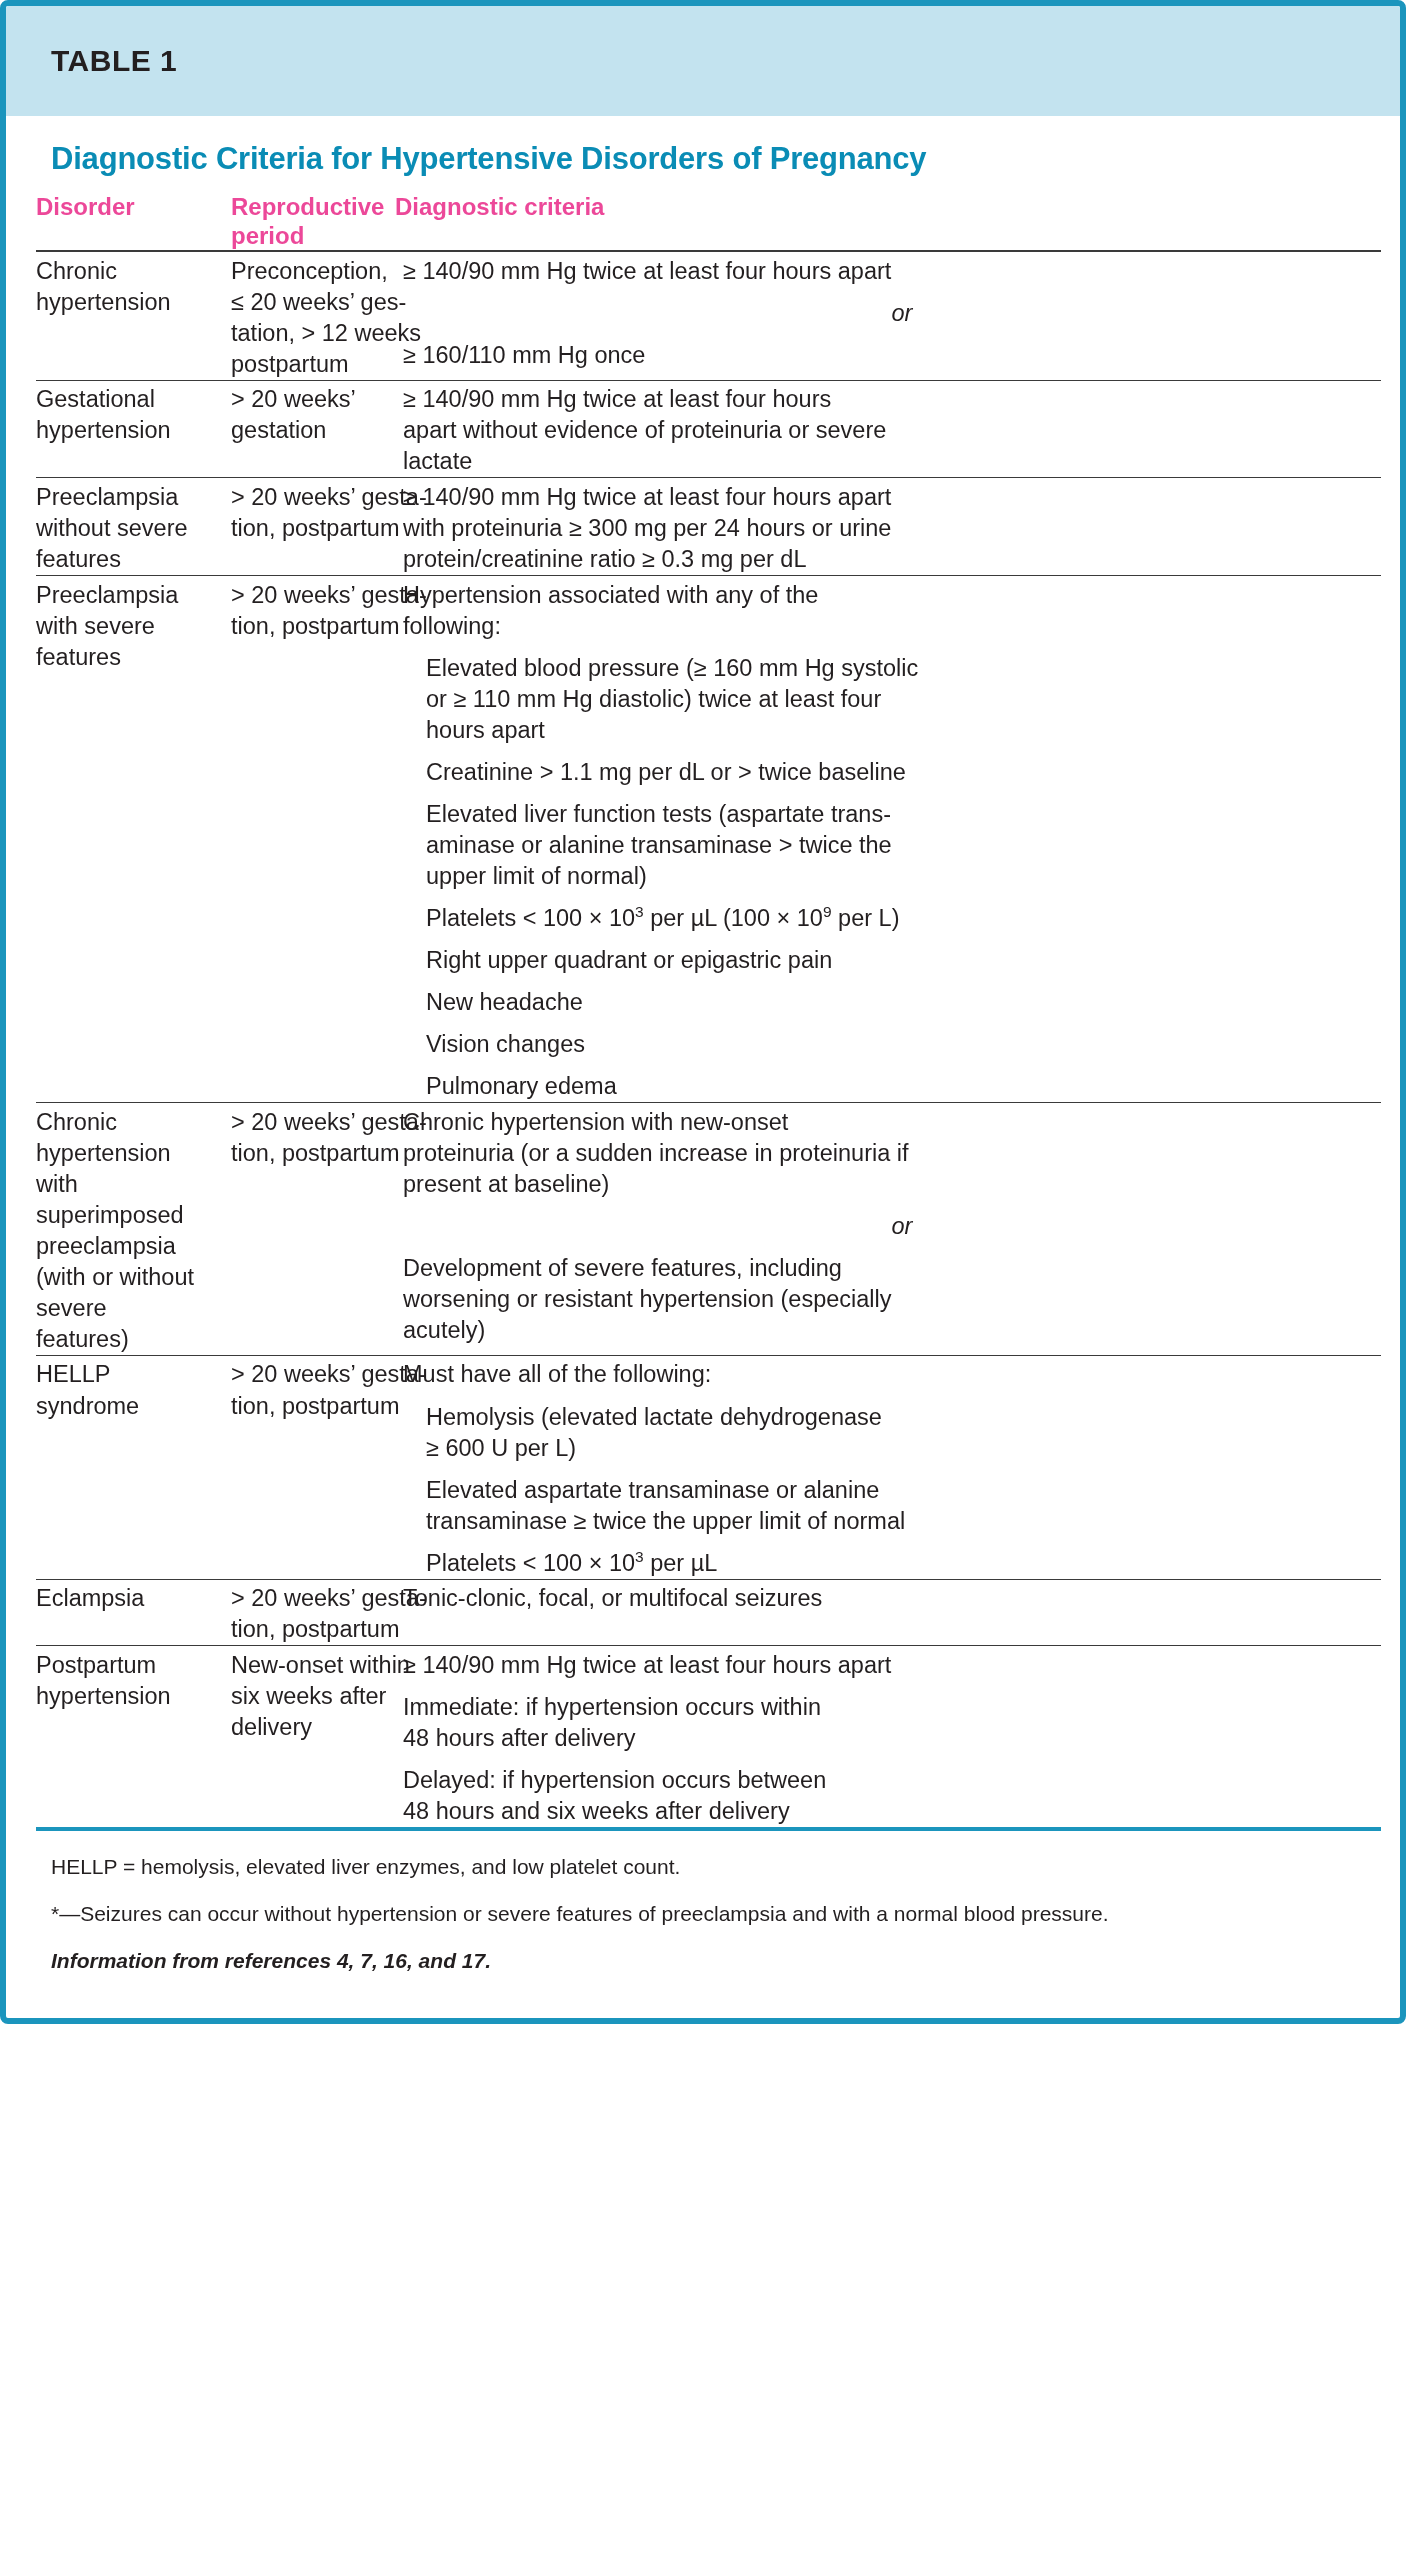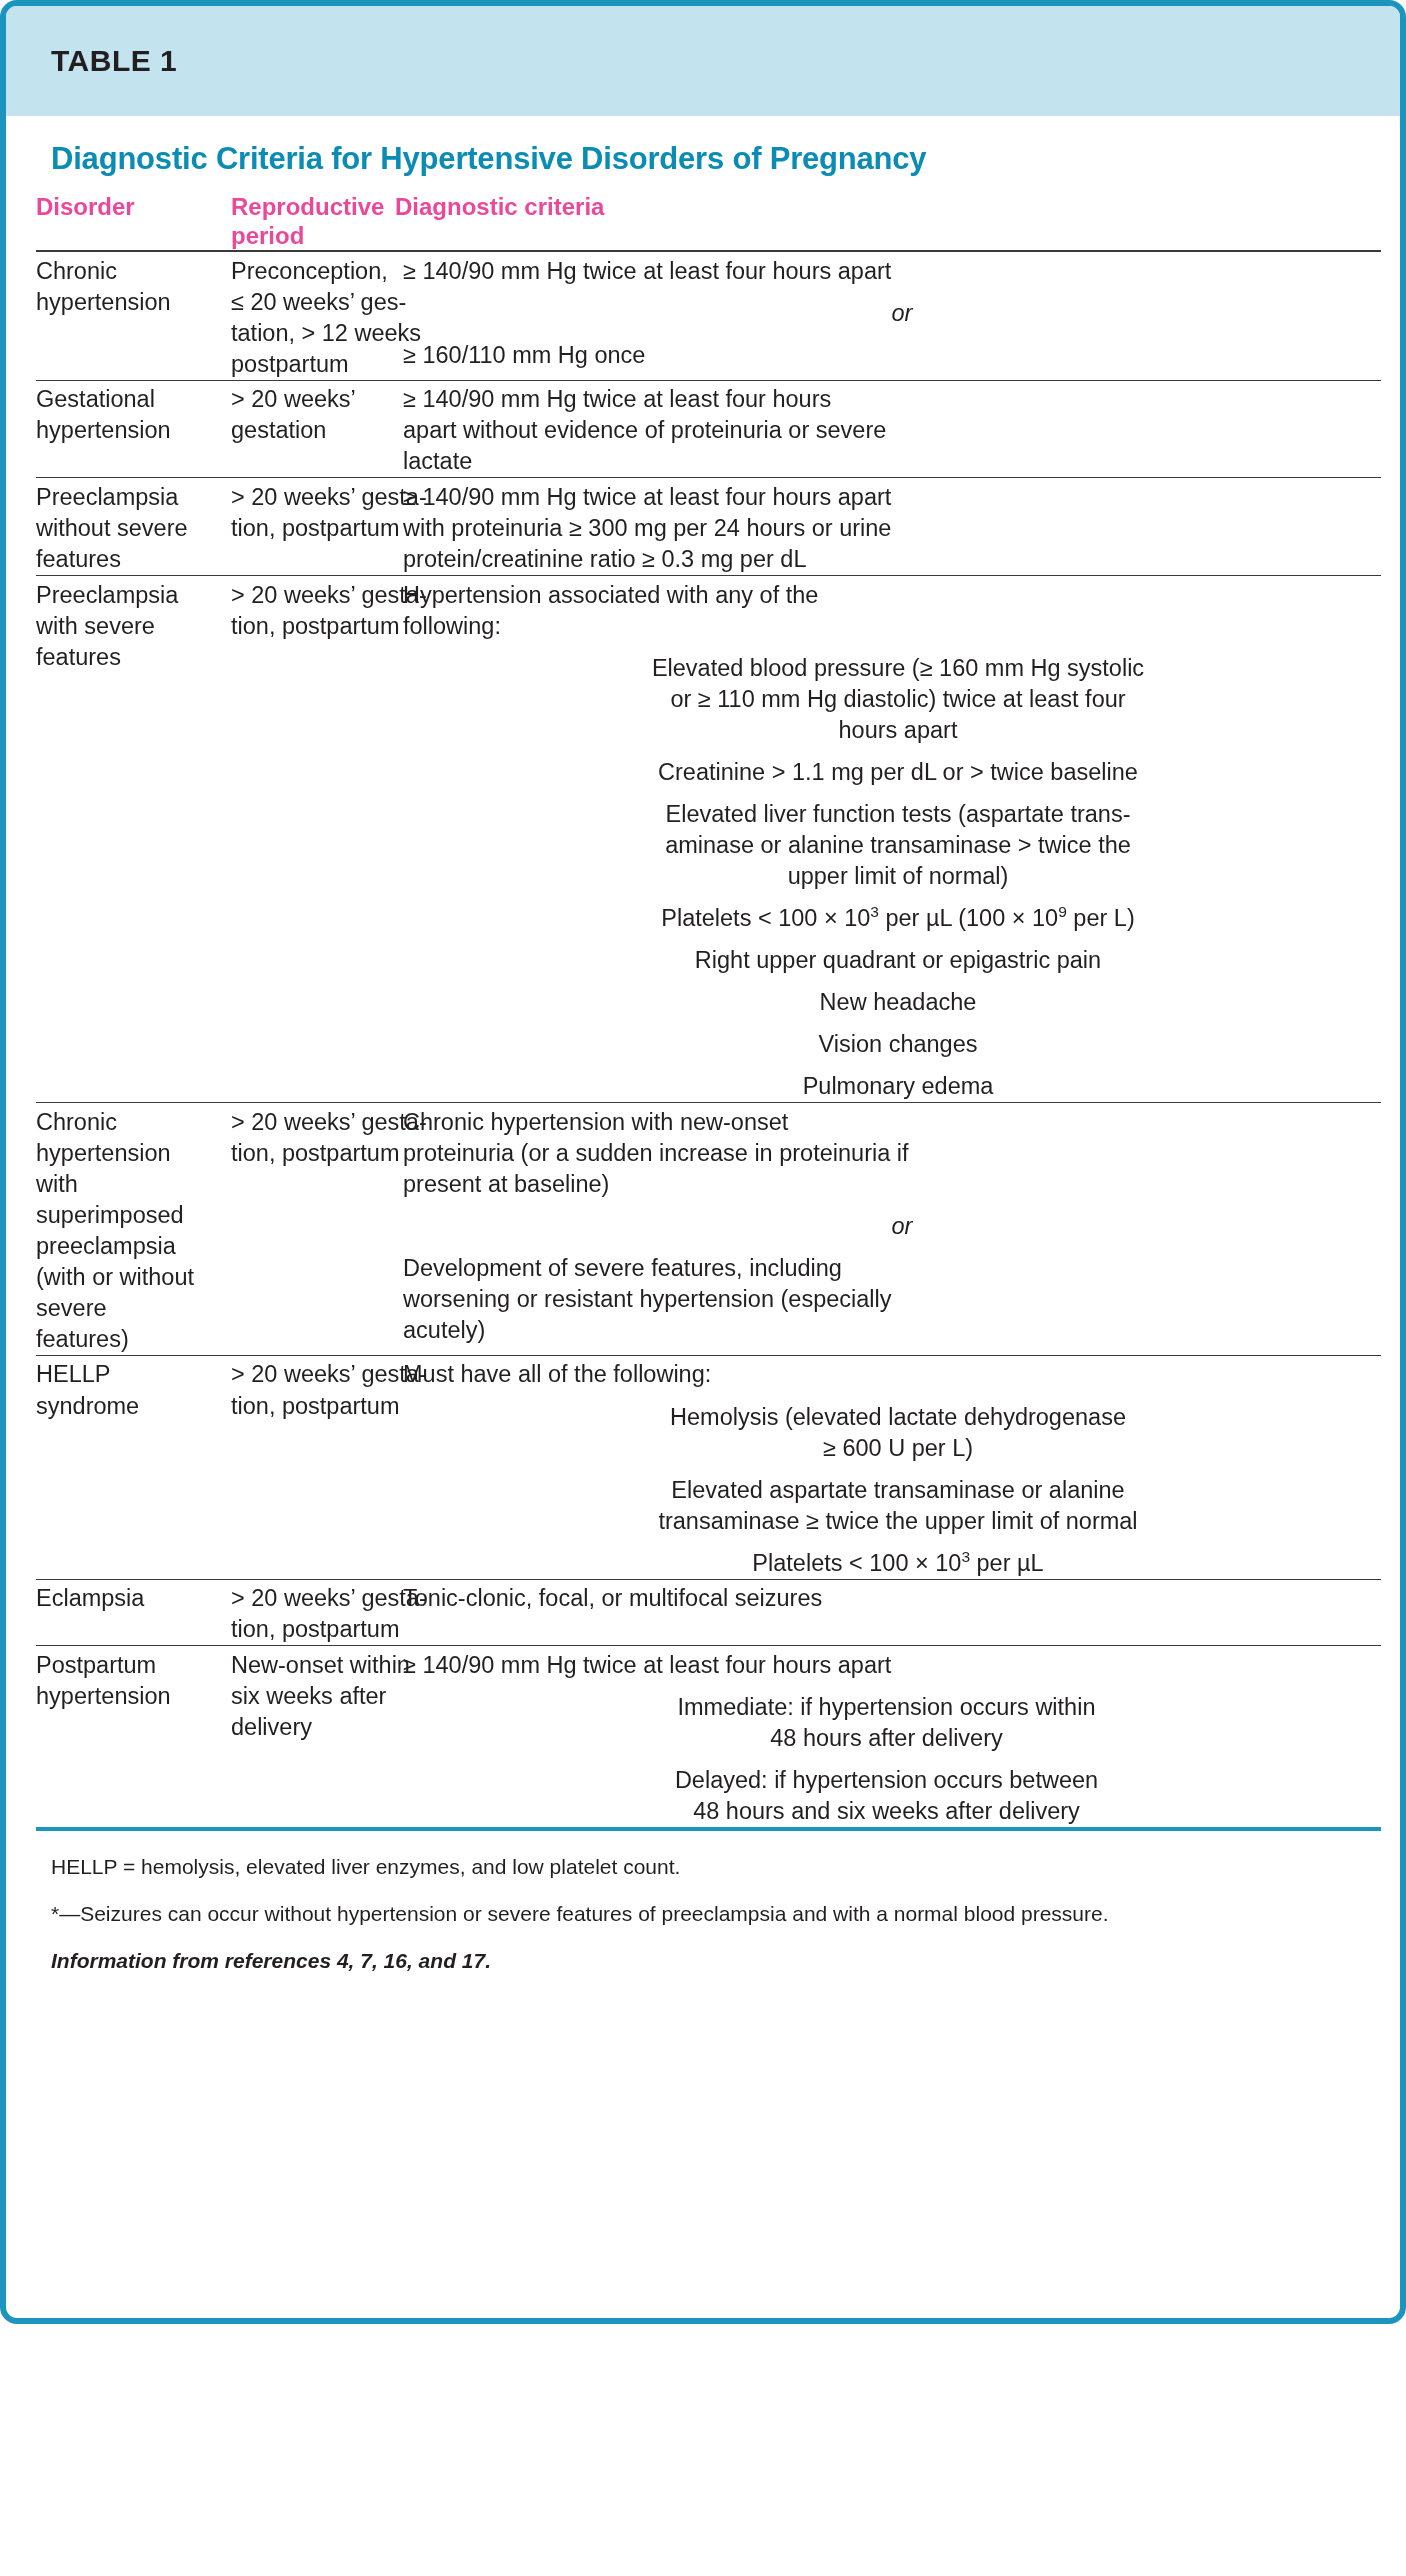--- a/index.html
+++ b/index.html
@@ -11,23 +11,23 @@
     width: 1406px;
     height: 2576px;
     font-family: "Liberation Sans", sans-serif;
     -webkit-font-smoothing: antialiased;
   }
 
   .table-card {
     position: relative;
     box-sizing: border-box;
     width: 1406px;
-    height: 2324px;
+    height: 2024px;
     border: 6.5px solid #1b95bd;
-    border-radius: 17px;
+    border-radius: 8px;
     background: #ffffff;
     overflow: hidden;
   }
 
   
   .table-header-band {
     box-sizing: border-box;
     background: #c3e3ef;
     height: 110px;
     padding: 0 0 0 45px;
@@ -115,21 +115,20 @@
   }
 
   .sub {
     display: block;
     white-space: pre;
     padding-left: 31px;
   }
   .sub-group {
     display: block;
     margin-top: 11px;
-    text-align: center;
   }
   .sub-group .sub + .sub { margin-top: 0; }
 
   
   .footnotes {
     padding: 18.4px 45px 0 45px;
   }
   .footnote {
     font-size: 21px;
     color: #231f20;

